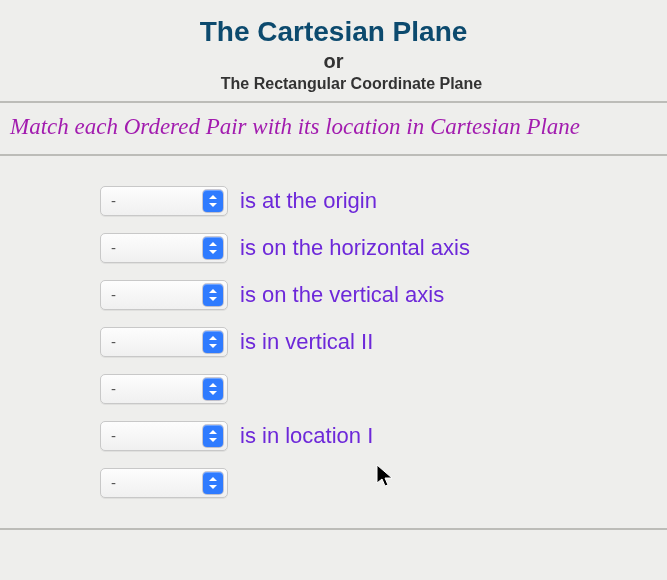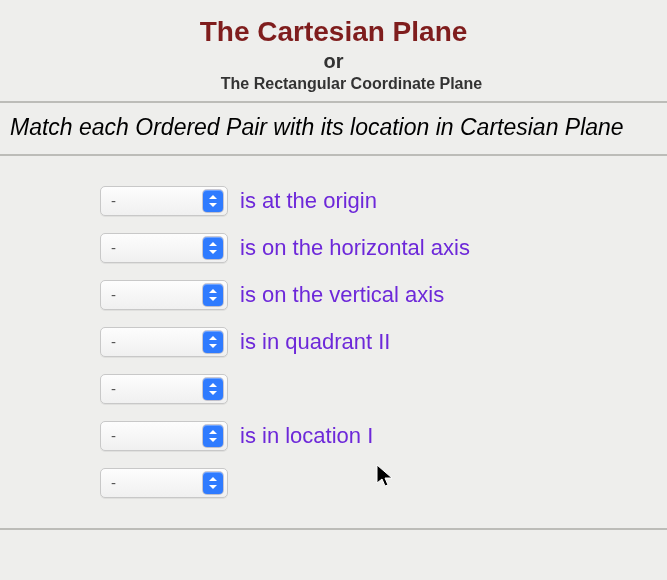--- a/index.html
+++ b/index.html
@@ -16,42 +16,43 @@
     box-sizing: border-box;
   }
   .title-block {
     text-align: center;
     padding: 16px 0 8px 0;
     border-bottom: 2px solid #bcbcb8;
   }
   .title-line-1 {
     font-size: 28px;
     font-weight: 700;
-    color: #7f1d1d;
+    color: #0c4a6e;
   }
   .title-or {
     font-size: 20px;
     font-weight: 700;
     color: #333;
     margin-top: 2px;
   }
   .title-line-2 {
     font-size: 16px;
     font-weight: 700;
     color: #333;
     margin-top: 2px;
     margin-left: 36px;
   }
   .instructions {
     font-size: 23px;
     font-style: italic;
-    color: #000000;
+    color: #a21caf;
     padding: 10px 30px 12px 10px;
     border-bottom: 2px solid #bcbcb8;
     line-height: 1.25;
+    font-family: Liberation Serif, serif;
   }
   .matching-area {
     padding: 30px 10px 30px 10px;
     border-bottom: 2px solid #bcbcb8;
   }
   .row {
     display: flex;
     align-items: center;
     margin-bottom: 17px;
     padding-left: 90px;
@@ -157,21 +158,21 @@
     <div class="row">
       <div class="select">
         <span class="select-value">-</span>
         <span class="stepper">
           <svg width="10" height="14" viewBox="0 0 10 14">
               <path d="M5 1 L9 5 L1 5 Z" fill="white"></path>
               <path d="M5 13 L1 9 L9 9 Z" fill="white"></path>
             </svg>
         </span>
       </div>
-      <span class="label">is in quadrant II</span>
+      <span class="label">is in vertical II</span>
     </div>
 
     <div class="row">
       <div class="select">
         <span class="select-value">-</span>
         <span class="stepper">
           <svg width="10" height="14" viewBox="0 0 10 14">
               <path d="M5 1 L9 5 L1 5 Z" fill="white"></path>
               <path d="M5 13 L1 9 L9 9 Z" fill="white"></path>
             </svg>

